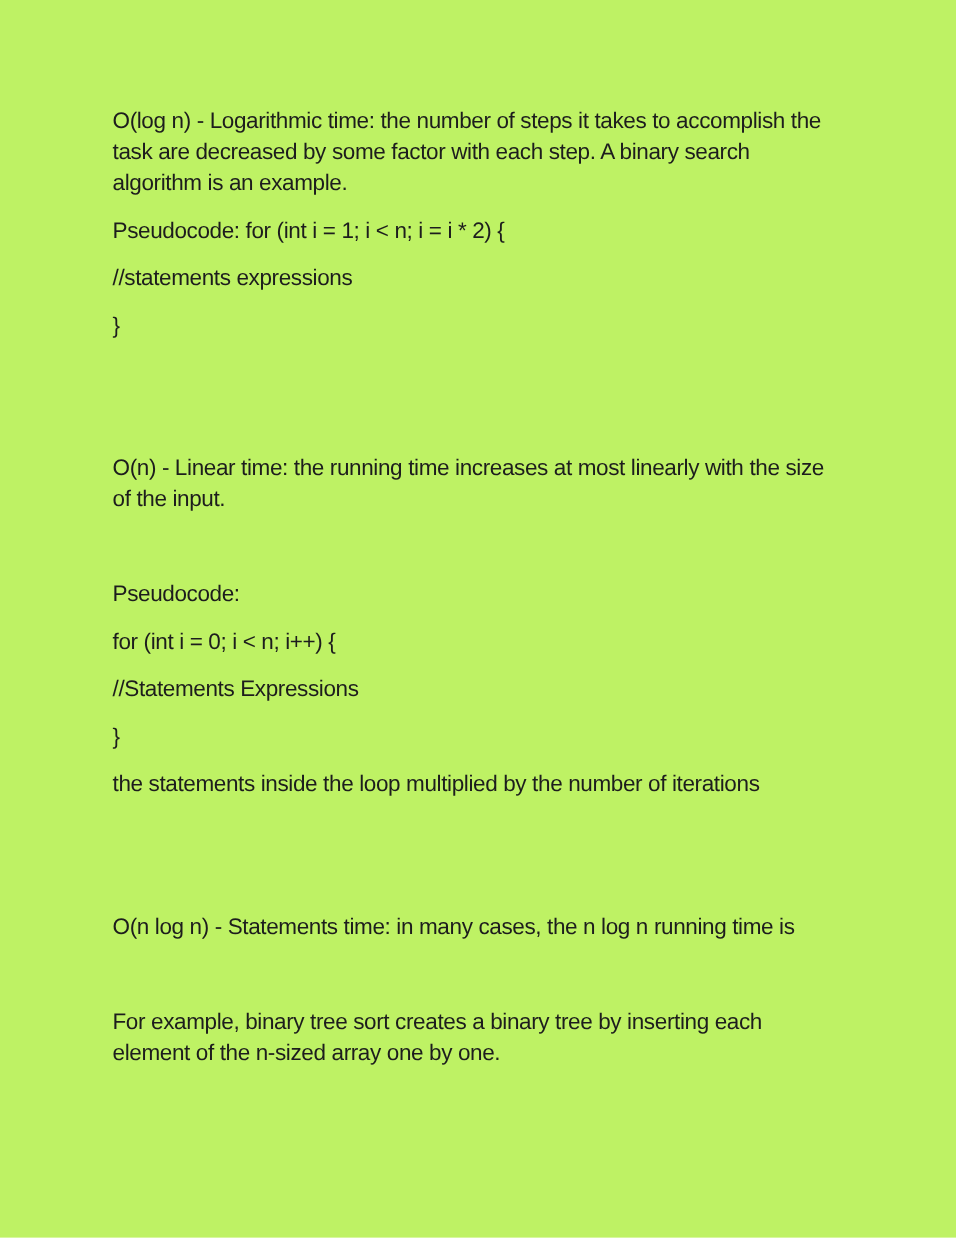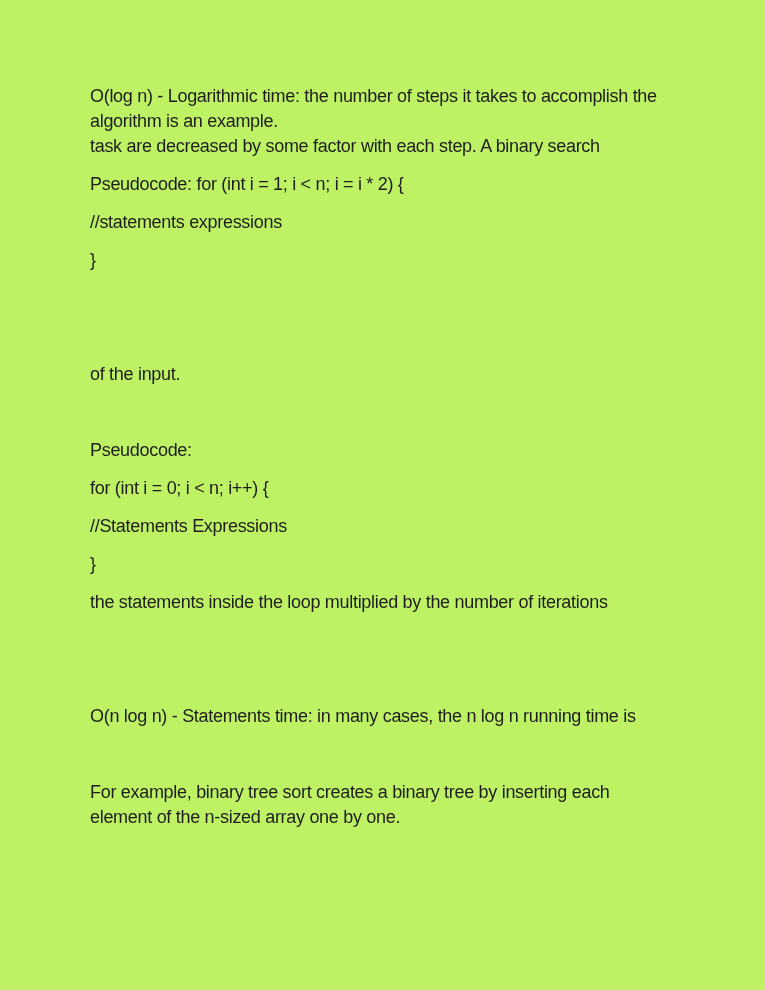--- a/index.html
+++ b/index.html
@@ -43,40 +43,41 @@
   }
 </style>
 </head>
 <body>
 
 <div class="doc-page">
   <div class="doc-content">
 
     <p class="para">
       <span class="line">O(log n) - Logarithmic time: the number of steps it takes to accomplish the</span>
+      <span class="line">task are decreased by some factor with each step. A binary search</span>
       <span class="line">algorithm is an example.</span>
-      <span class="line">task are decreased by some factor with each step. A binary search</span>
     </p>
 
     <p class="para">
       <span class="line">Pseudocode: for (int i = 1; i &lt; n; i = i * 2) {</span>
     </p>
 
     <p class="para">
       <span class="line">//statements expressions</span>
     </p>
 
     <p class="para">
       <span class="line">}</span>
     </p>
 
     <div class="spacer"></div>
     <div class="spacer"></div>
 
     <p class="para">
+      <span class="line">O(n) - Linear time: the running time increases at most linearly with the size</span>
       <span class="line">of the input.</span>
     </p>
 
     <div class="spacer"></div>
 
     <p class="para">
       <span class="line">Pseudocode:</span>
     </p>
 
     <p class="para">

